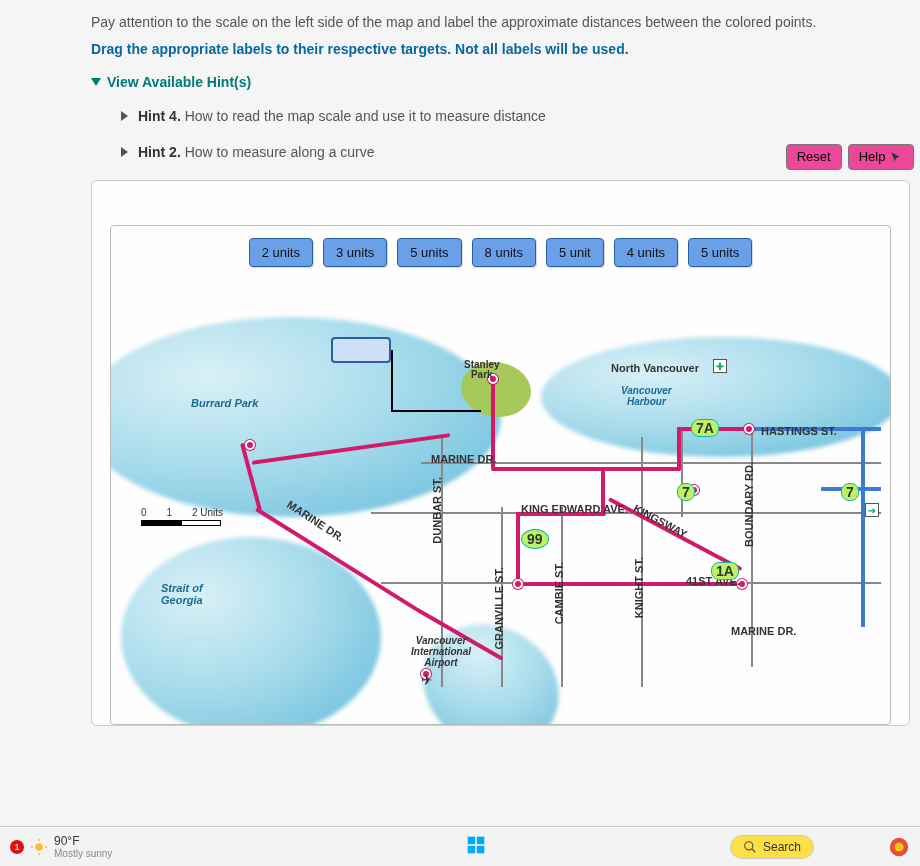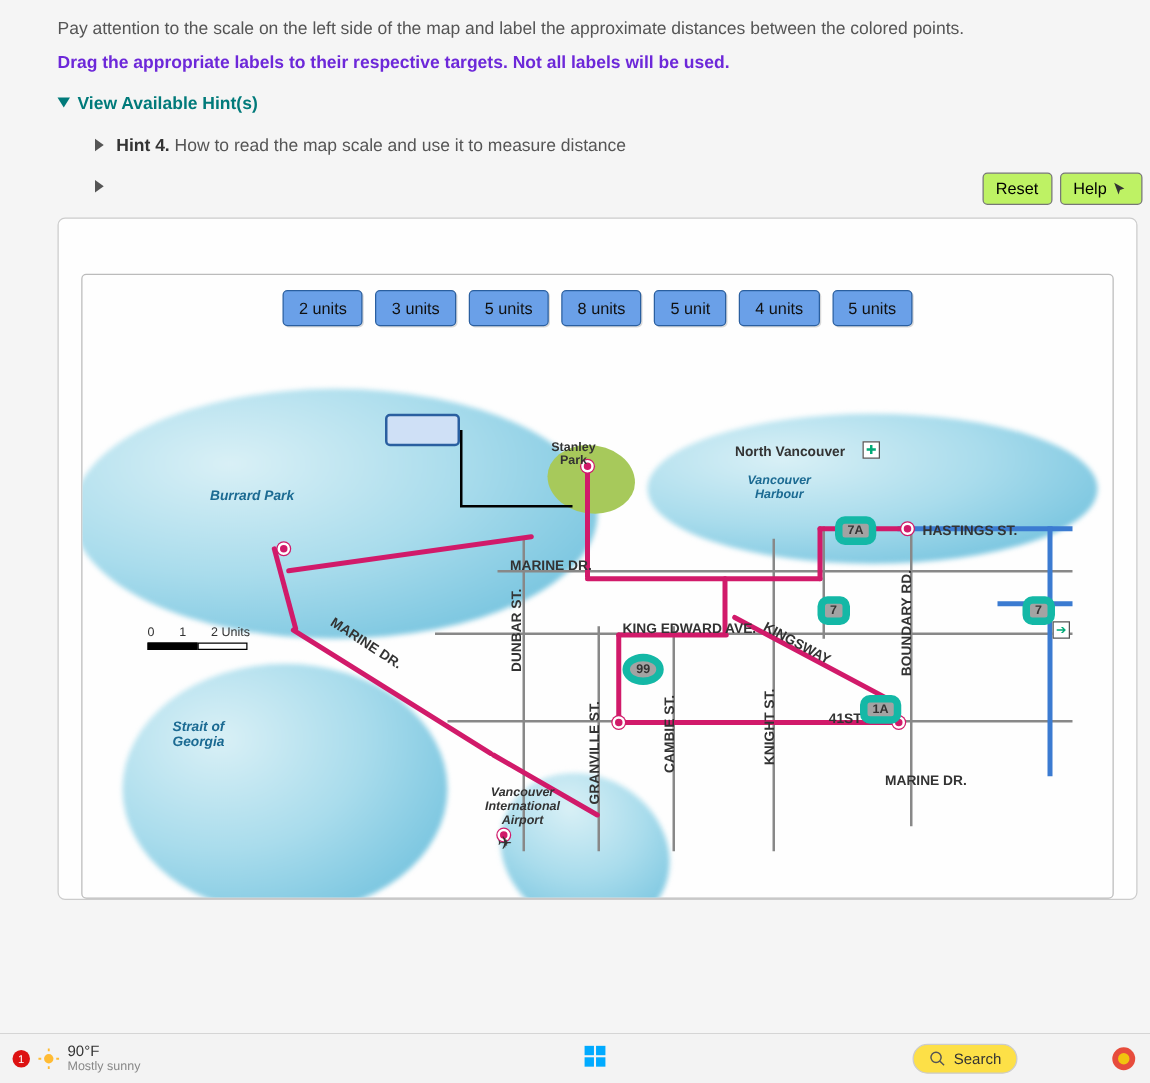--- a/index.html
+++ b/index.html
@@ -1,45 +1,45 @@
 <!DOCTYPE html>
 <html><head>
 <meta charset="utf-8">
 <style>
   * { box-sizing: border-box; margin: 0; padding: 0; }
   body { font-family: Arial, Helvetica, sans-serif; font-size: 14px; color: #333; background: #f5f5f5; width: 920px; }
-  .page { padding: 12px 0 0 46px; }
+  .page { padding: 12px 0 0 46px; margin-left: 45px; }
   .instr { color: #555; line-height: 1.5; margin-bottom: 6px; }
-  .instr-bold { color: #6d28d9; font-weight: bold; line-height: 1.5; margin-bottom: 14px; }
+  .instr-bold { color: #0369a1; font-weight: bold; line-height: 1.5; margin-bottom: 14px; }
   .hints-toggle { color: #007a7a; cursor: pointer; display: flex; align-items: center; gap: 6px; margin-bottom: 18px; font-weight: bold; }
   .hints-list { padding-left: 30px; }
   .hint-row { display: flex; align-items: center; gap: 10px; color: #555; margin: 10px 0 20px; cursor: pointer; }
   .hint-row b { color: #333; }
   .tri-down { width: 0; height: 0; border-left: 5px solid transparent; border-right: 5px solid transparent; border-top: 8px solid #007a7a; }
   .tri-right { width: 0; height: 0; border-top: 5px solid transparent; border-bottom: 5px solid transparent; border-left: 7px solid #555; }
   .workarea { border: 1px solid #ccc; border-radius: 6px; background: #fefefe; margin-right: 10px; margin-top: 4px; position: relative; }
   .btn-row { position: absolute; right: 6px; top: -36px; display: flex; gap: 6px; }
-  .btn { border: 1px solid #777; border-radius: 4px; padding: 4px 10px; background: #bef264; font-size: 13px; cursor: pointer; }
+  .btn { border: 1px solid #777; border-radius: 4px; padding: 4px 10px; background: #ec4899; font-size: 13px; cursor: pointer; }
   .btn.help svg { vertical-align: middle; }
   .inner-frame { border: 1px solid #bbb; border-radius: 4px; margin: 44px 18px 0 18px; padding: 12px 10px 0 10px; height: 500px; overflow: hidden; position: relative; }
   .labels-tray { display: flex; justify-content: center; gap: 10px; margin-bottom: 40px; }
   .drag-label { background: #6aa0e8; border: 1px solid #2a5fa0; border-radius: 4px; padding: 6px 12px; color: #111; font-size: 13px; cursor: move; box-shadow: 1px 1px 0 rgba(0,0,0,.15); }
   .map-stage { position: relative; width: 760px; height: 400px; margin: 0 auto; }
   .drop-target { position: absolute; width: 60px; height: 26px; background: #cfe0f6; border: 2px solid #2a5fa0; border-radius: 4px; left: 210px; top: 30px; }
   .callout-line { position: absolute; left: 270px; top: 43px; width: 2px; height: 60px; background: #000; }
   .callout-line::after { content: ""; position: absolute; bottom: -2px; left: 0; width: 90px; height: 2px; background: #000; }
   .water { position: absolute; background: radial-gradient(ellipse at 30% 30%, #d9f0f6 0%, #a9dcec 45%, #7bc6e0 80%); border-radius: 50%; filter: blur(2px); }
   .road { position: absolute; background: #888; }
   .hwy { position: absolute; background: #3b7bd1; }
   .route { position: absolute; background: #d11a6a; border-radius: 2px; }
   .dot { position: absolute; width: 10px; height: 10px; background: #d11a6a; border: 2px solid #fff; border-radius: 50%; box-shadow: 0 0 0 1px #d11a6a; }
   .maplabel { position: absolute; font-size: 11px; font-weight: bold; color: #333; white-space: nowrap; }
   .maplabel.ital { font-style: italic; color: #1b6a92; font-weight: bold; }
   .vert { writing-mode: vertical-rl; transform: rotate(180deg); }
-  .shield { position: absolute; font-size: 10px; font-weight: bold; background: #a3a3a3; border: 6px solid #14b8a6; border-radius: 8px; padding: 0 4px; }
+  .shield { position: absolute; font-size: 14px; font-weight: bold; background: #bef264; border: 1px solid #14b8a6; border-radius: 8px; padding: 0 4px; }
   .shield.oval { border-radius: 50%; padding: 1px 5px; }
   .scale-bar { position: absolute; left: 20px; top: 200px; }
   .scale-ticks { display: flex; }
   .scale-seg { width: 40px; height: 6px; border: 1px solid #000; }
   .scale-seg.b { background: #000; }
   .scale-nums { display: flex; justify-content: space-between; font-size: 10px; width: 82px; margin-bottom: 2px; }
   .park { position: absolute; background: #a7c95b; border-radius: 50% 60% 50% 60%; }
   .airport { position: absolute; font-size: 14px; }
   .box-icon { position: absolute; width: 14px; height: 14px; border: 1px solid #555; background: #fff; display: flex; align-items: center; justify-content: center; font-size: 10px; color: #0a7; }
   .taskbar { position: fixed; bottom: 0; left: 0; right: 0; height: 40px; background: #f3f3f3; border-top: 1px solid #ccc; display: flex; align-items: center; padding: 0 10px; gap: 14px; font-size: 12px; }
@@ -59,20 +59,21 @@
     <span>View Available Hint(s)</span>
   </div>
 
   <div class="hints-list">
     <div class="hint-row">
       <span class="tri-right"></span>
       <span><b>Hint 4.</b> <span>How to read the map scale and use it to measure distance</span></span>
     </div>
     <div class="hint-row">
       <span class="tri-right"></span>
+      <span><b>Hint 2.</b> <span>How to measure along a curve</span></span>
     </div>
   </div>
 
   <div style="position:relative; margin-top:10px;">
     <div class="btn-row">
       <button class="btn">Reset</button>
       <button class="btn help">
         <span>Help</span>
         <svg width="14" height="14" viewBox="0 0 24 24">
             <path fill="#333" d="M4 2l6 16 2-6 6-2z"></path>

